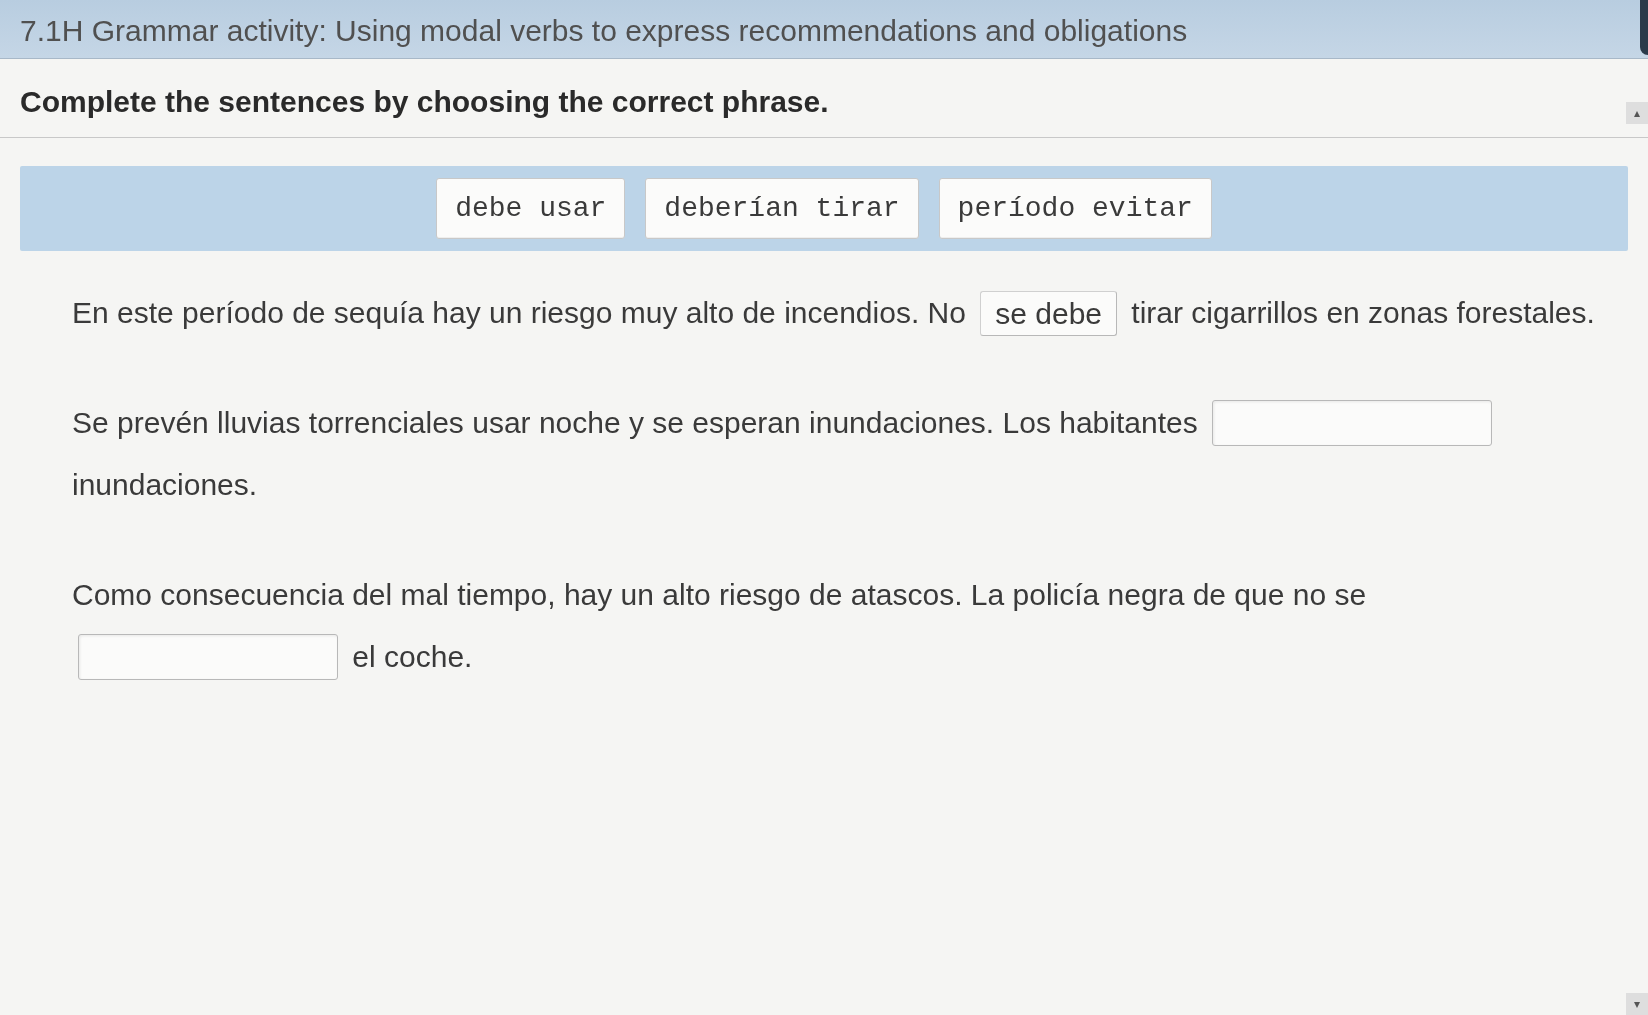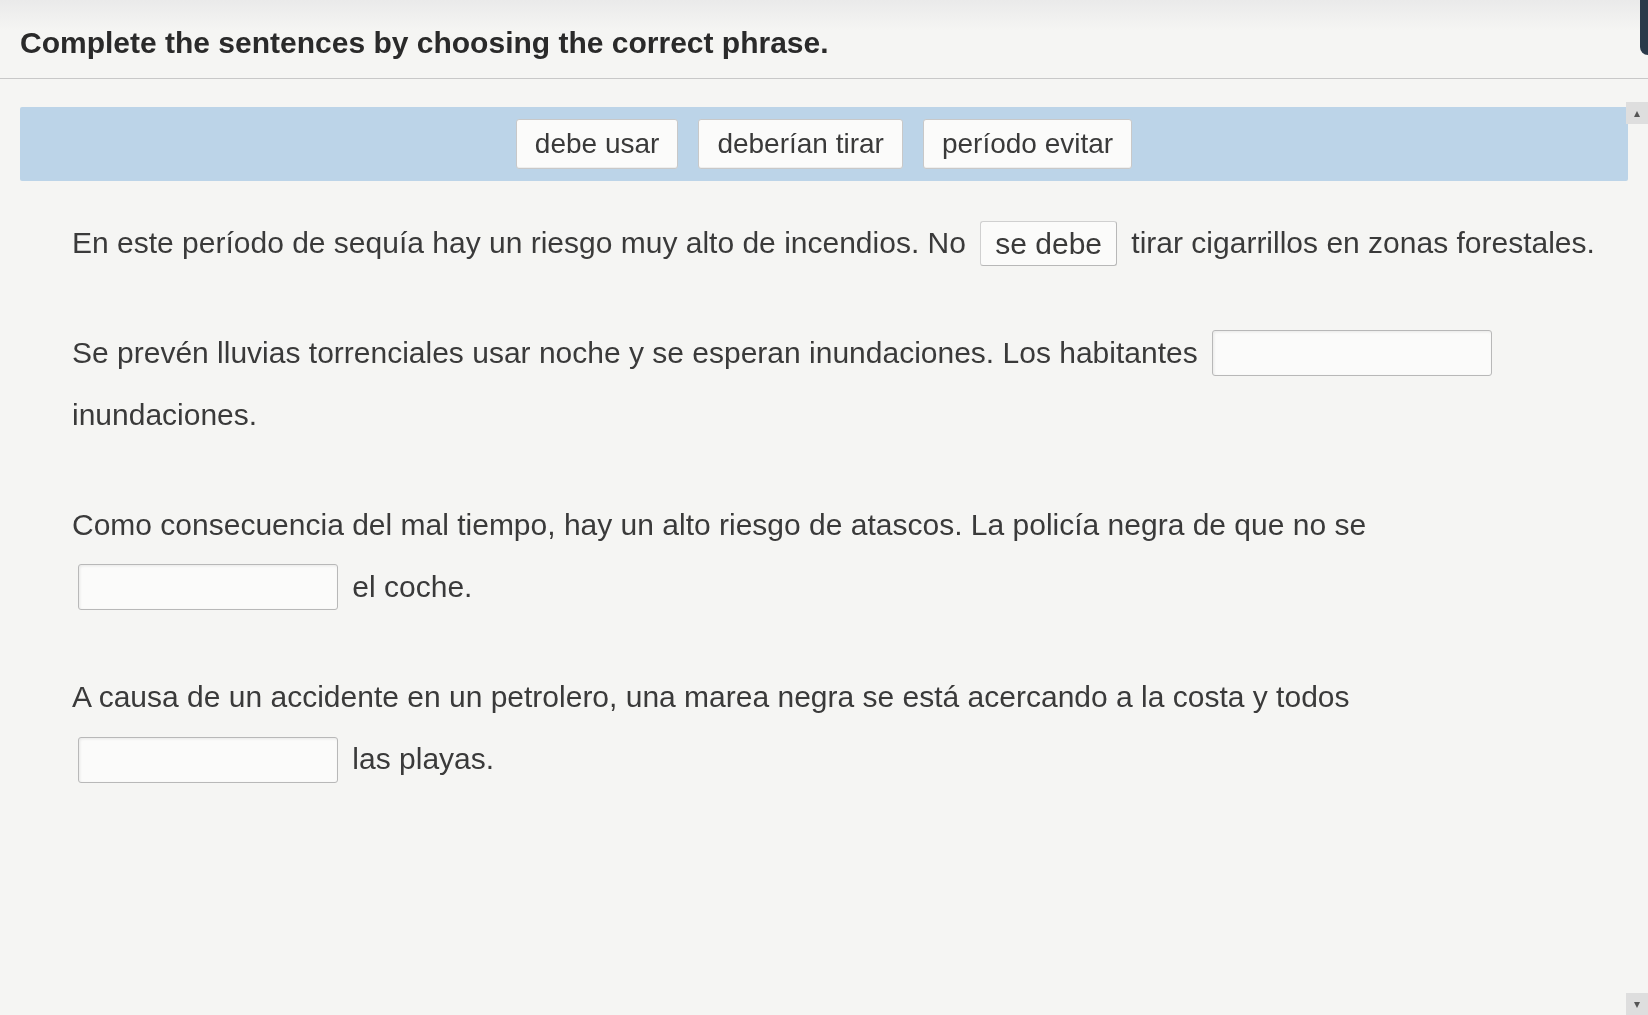--- a/index.html
+++ b/index.html
@@ -43,25 +43,26 @@
     align-items: center;
     justify-content: center;
     gap: 20px;
     padding: 12px 0;
     border-radius: 2px;
   }
   .word-chip {
     background: #fbfbfa;
     border: 1px solid #c8c8c8;
     border-radius: 3px;
-    padding: 8px 18px;
+    padding: 14px 18px;
     font-size: 28px;
     color: #3a3a3a;
     cursor: grab;
     box-shadow: inset 0 -1px 0 rgba(0,0,0,0.05);
+    font-family: Liberation Mono, monospace;
   }
   .content {
     padding: 30px 24px 0 24px;
     font-size: 30px;
     color: #3a3a3a;
     line-height: 2.0;
   }
   .sentence {
     margin-bottom: 48px;
     margin-left: 48px;
@@ -134,20 +135,23 @@
     border-radius: 0 0 0 8px;
   }
 </style>
 </head>
 <body>
 
 <div class="page">
 
   <div class="right-edge"></div>
 
+  <div class="header-bar">
+    <span>7.1H Grammar activity: Using modal verbs to express recommendations and obligations</span>
+  </div>
 
   <div class="instruction">
     <span>Complete the sentences by choosing the correct phrase.</span>
   </div>
 
   <div class="scroll-up">
     <span>▴</span>
   </div>
 
   <div class="word-bank-row">
@@ -177,25 +181,20 @@
       <span class="blank-drop"></span>
       <span class="text"> inundaciones.</span>
     </div>
 
     <div class="sentence">
       <span class="text">Como consecuencia del mal tiempo, hay un alto riesgo de atascos. La policía negra de que no se </span>
       <span class="blank-drop small"></span>
       <span class="text"> el coche.</span>
     </div>
 
-    <div class="sentence">
-      <span class="text">A causa de un accidente en un petrolero, una marea negra se está acercando a la costa y todos </span>
-      <span class="blank-drop small"></span>
-      <span class="text"> las playas.</span>
-    </div>
 
   </div>
 
   <div class="scroll-down">
     <span>▾</span>
   </div>
 
 </div>
 
 </body></html>

